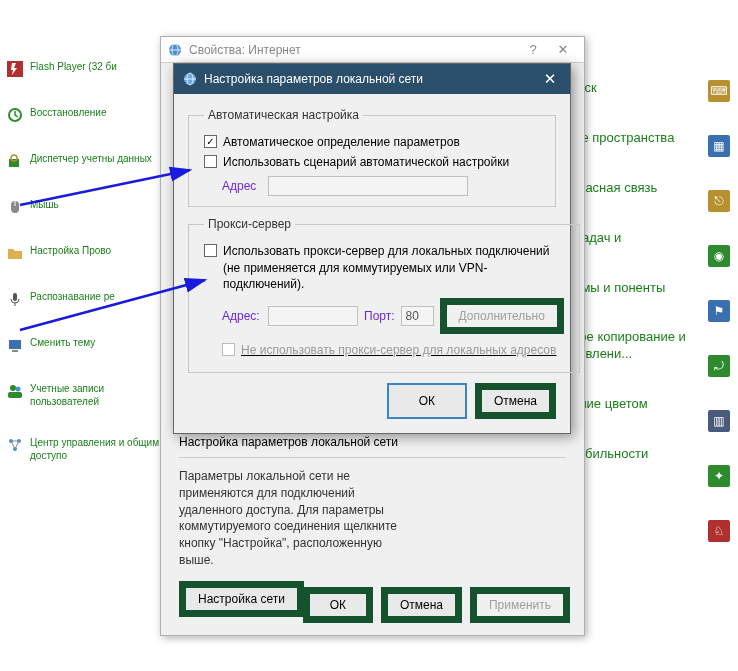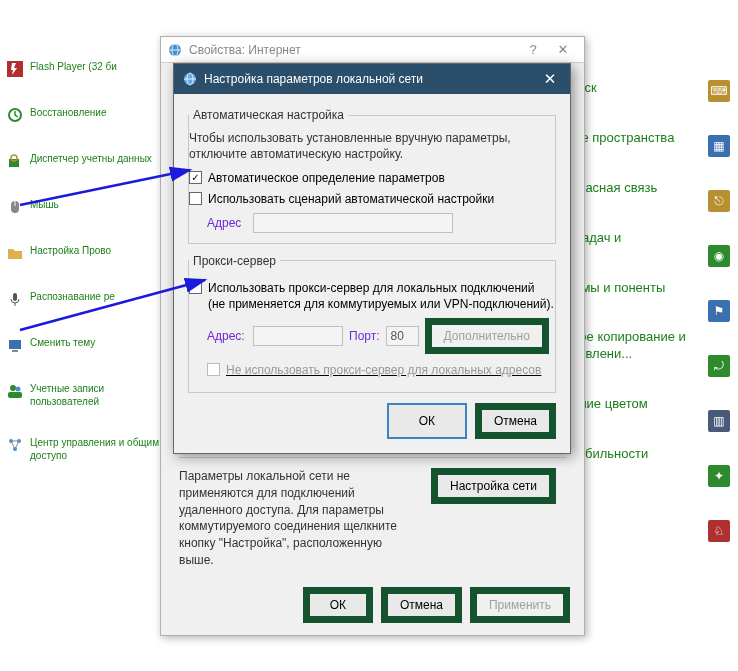--- a/index.html
+++ b/index.html
@@ -92,21 +92,21 @@
     display: inline-flex; align-items: center; justify-content: center;
     color: #888; font-size: 13px;
     cursor: pointer;
   }
   .dlg-behind .body { padding: 12px 18px; }
 
   .lan-section {
     margin-top: 360px;
   }
   .lan-heading { font-size: 12px; margin-bottom: 8px; }
-  .lan-row { display: flex; gap: 12px; align-items: flex-start; }
+  .lan-row { display: flex; gap: 12px; align-items: flex-start; flex-direction: column; }
   .lan-text { font-size: 12px; color: #333; width: 240px; line-height: 1.4; }
   .btn {
     background: #e9e9e9;
     border: 7px solid #14532d;
     padding: 4px 12px;
     font-size: 12px;
     cursor: pointer;
     min-width: 70px;
   }
   .btn.disabled { color: #a0a0a0; background: #f0f0f0; cursor: default; }
@@ -143,21 +143,21 @@
   .dlg-front .titlebar .close {
     width: 40px; height: 30px; margin-right:-8px;
     display:inline-flex; align-items:center; justify-content:center;
     cursor: pointer; font-size: 15px;
   }
   .dlg-front .body { padding: 10px 14px 14px; }
 
   fieldset.group {
     border: 1px solid #c8c8c8;
     margin: 4px 0 10px;
-    padding: 8px 0 10px;
+    padding: 8px 15px 10px;
   }
   fieldset.group legend {
     font-size: 12px;
     padding: 0 4px;
     color: #333;
   }
   .desc { font-size: 12px; color: #333; margin-bottom: 8px; line-height: 1.35; }
   .chk-row {
     display: flex;
     align-items: flex-start;
@@ -370,21 +370,20 @@
         </svg>
       </span>
     <span>Настройка параметров локальной сети</span>
     <span class="spacer"></span>
     <span class="close">✕</span>
   </div>
   <div class="body">
 
     <fieldset class="group">
       <legend>Автоматическая настройка</legend>
-      <div class="desc">Чтобы использовать установленные вручную параметры, отключите автоматическую настройку.</div>
       <div class="chk-row">
         <span class="chk checked"></span>
         <span class="chk-label">Автоматическое определение параметров</span>
       </div>
       <div class="chk-row">
         <span class="chk"></span>
         <span class="chk-label">Использовать сценарий автоматической настройки</span>
       </div>
       <div class="field-row">
         <span class="fl">Адрес</span>

